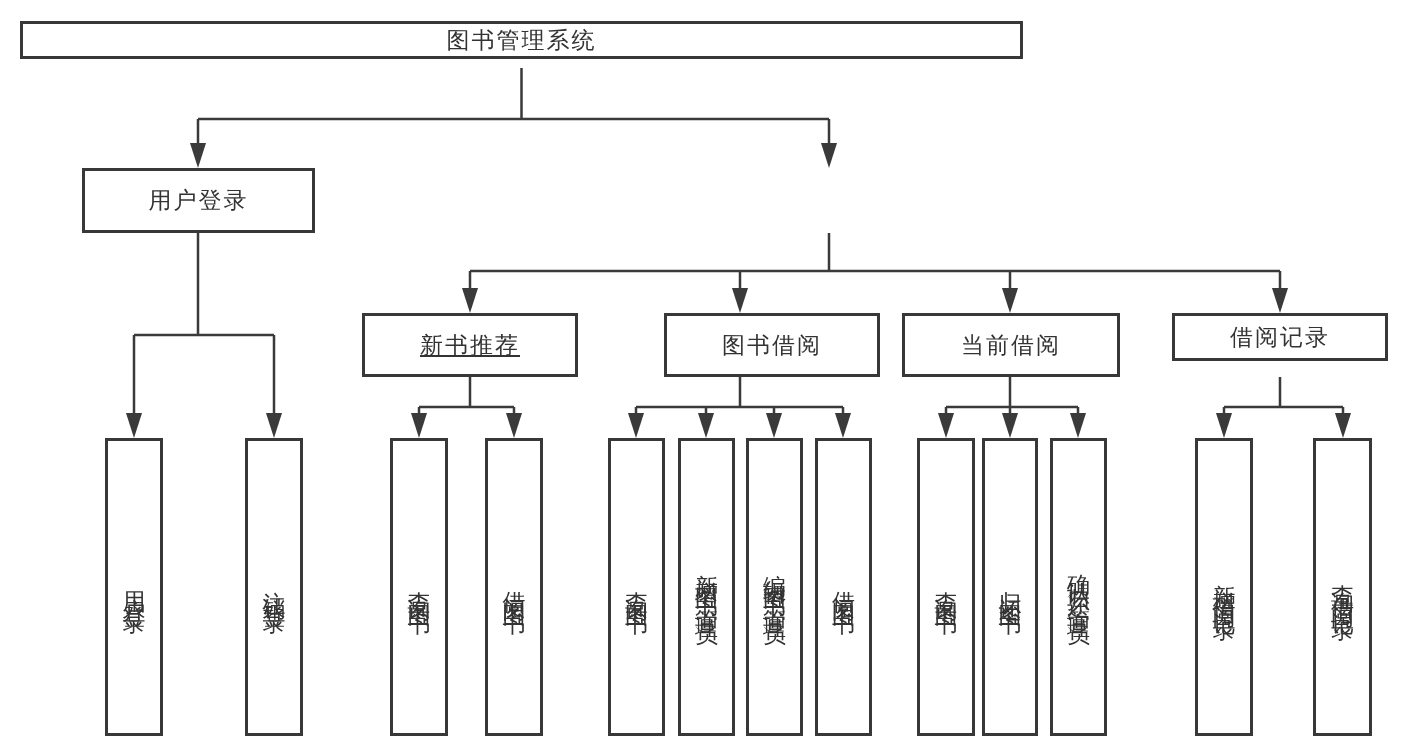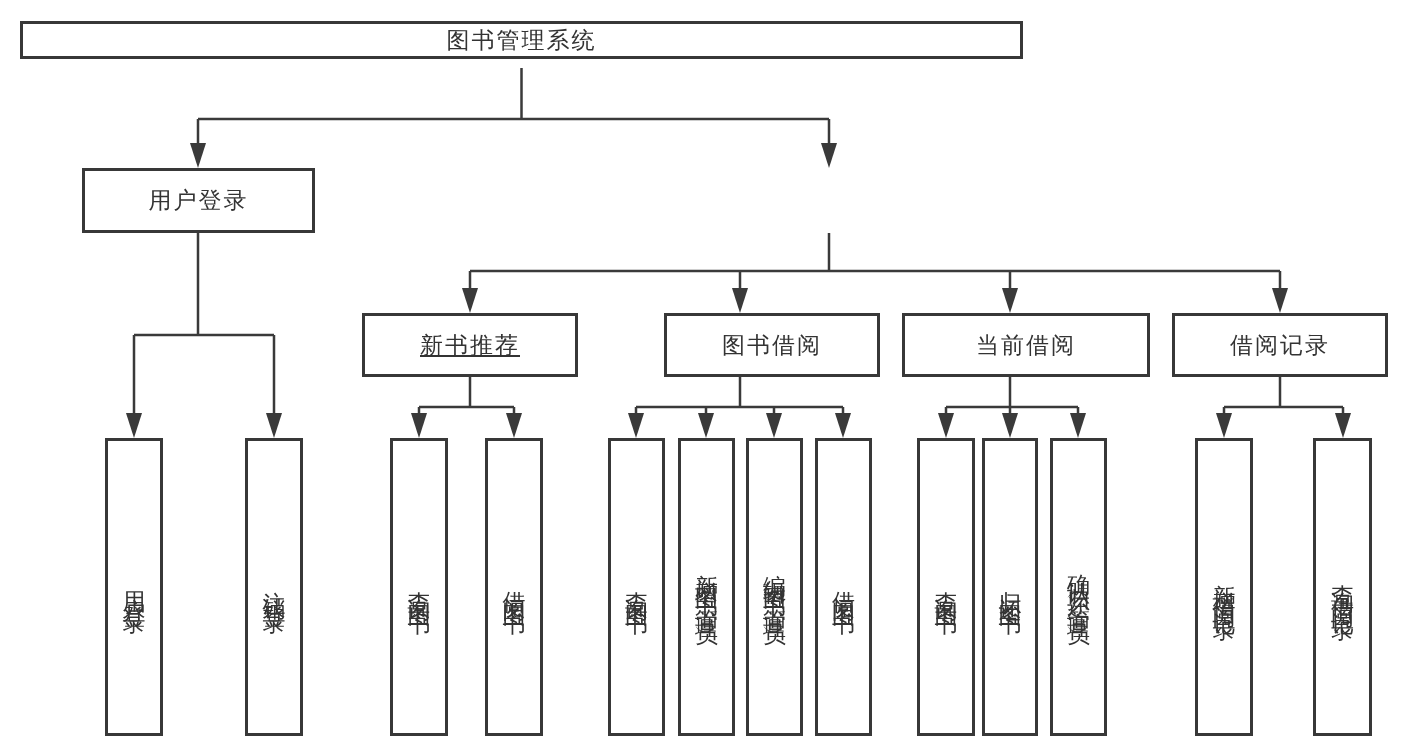--- a/index.html
+++ b/index.html
@@ -93,24 +93,24 @@
   <div class="box hbox" style="left:82px;top:168px;width:233px;height:65px;">
     <span>用户登录</span>
   </div>
 
   <div class="box hbox" style="left:362px;top:313px;width:216px;height:64px;text-decoration:underline;">
     <span>新书推荐</span>
   </div>
   <div class="box hbox" style="left:632px;top:313px;width:216px;height:64px;margin-left:32px;">
     <span>图书借阅</span>
   </div>
-  <div class="box hbox" style="left:902px;top:313px;width:248px;height:64px;">
+  <div class="box hbox" style="left:902px;top:313px;width:218px;height:64px;">
     <span>当前借阅</span>
   </div>
-  <div class="box hbox" style="left:1172px;top:313px;width:216px;height:64px;">
+  <div class="box hbox" style="left:1172px;top:313px;width:216px;height:48px;">
     <span>借阅记录</span>
   </div>
 
   <div class="box vbox" style="left:105px;top:438px;width:58px;height:298px;">
     <span class="vtext">用户登录</span>
   </div>
   <div class="box vbox" style="left:245px;top:438px;width:58px;height:298px;">
     <span class="vtext">注销登录</span>
   </div>
 

